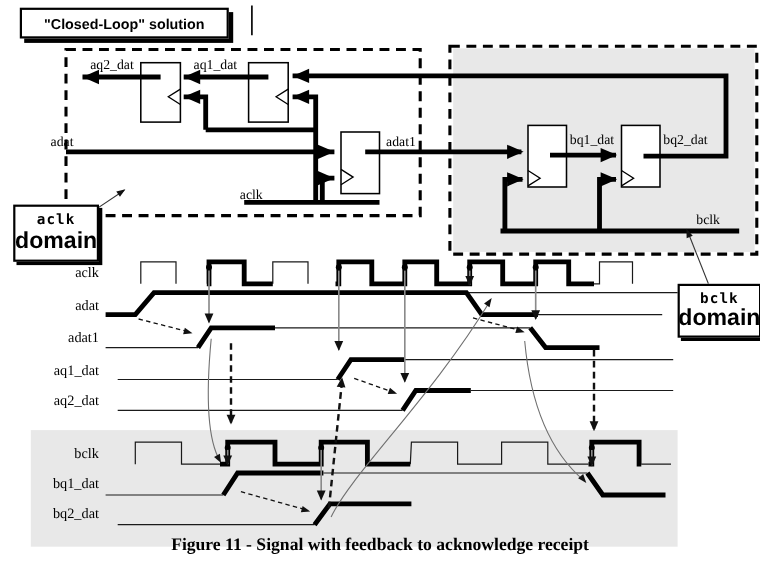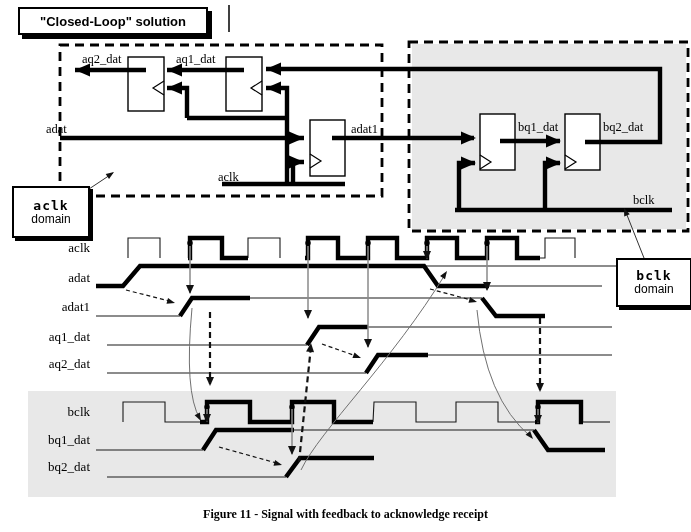--- a/index.html
+++ b/index.html
@@ -7,23 +7,23 @@
          font-family:"Liberation Sans",sans-serif;}
   #diagram{position:absolute;left:0;top:0;}
   .shadow-box{position:absolute;background:#fff;border:2px solid #000;
               box-shadow:4px 4px 0 0 #000;display:flex;align-items:center;justify-content:center;}
   #title-box{left:18px;top:7px;width:186px;height:24px;font-weight:bold;font-size:13px;}
   .domain-box{flex-direction:column;line-height:1.05;box-shadow:3px 3px 0 0 #000;}
   #aclk-domain-box{left:12px;top:186px;width:74px;height:48px;}
   #bclk-domain-box{left:616px;top:258px;width:72px;height:45px;}
   .domain-mono{font-family:"DejaVu Sans Mono","Liberation Mono",monospace;font-weight:bold;
                font-size:13px;letter-spacing:1px;}
-  .domain-sans{font-weight:normal;font-size:12px;}
-  #caption{position:absolute;left:0;top:507px;width:691px;text-align:center;
-           font-family:"Liberation Serif",serif;font-weight:bold;font-size:12px;}
+  .domain-sans{font-weight:bold;font-size:21px;}
+  #caption{position:absolute;left:0;top:487px;width:691px;text-align:center;
+           font-family:"Liberation Serif",serif;font-weight:bold;font-size:16px;}
 </style>
 </head>
 <body>
 
 <div id="stage">
   <svg id="diagram" width="691" height="532" viewBox="0 0 691 532">
       <rect x="28" y="391" width="588" height="106" fill="#e8e8e8"></rect>
       <rect x="412" y="44" width="274" height="185" fill="#e8e8e8"></rect>
       <rect x="60" y="45" width="322" height="151" fill="none" stroke="#000000" stroke-width="2.8" stroke-dasharray="9,6"></rect>
       <rect x="409" y="42" width="279" height="189" fill="none" stroke="#000000" stroke-width="2.8" stroke-dasharray="9,6"></rect>

